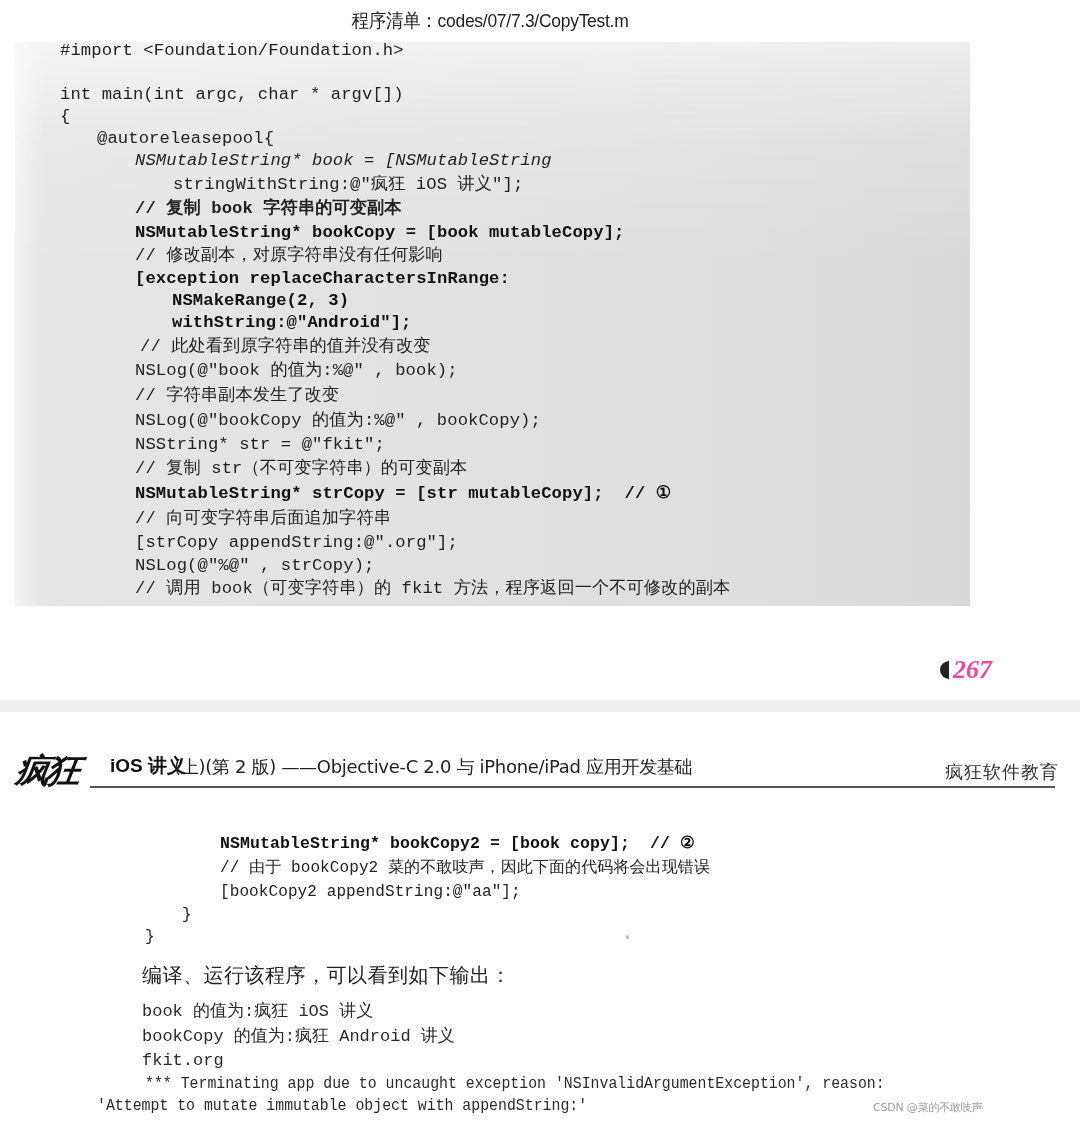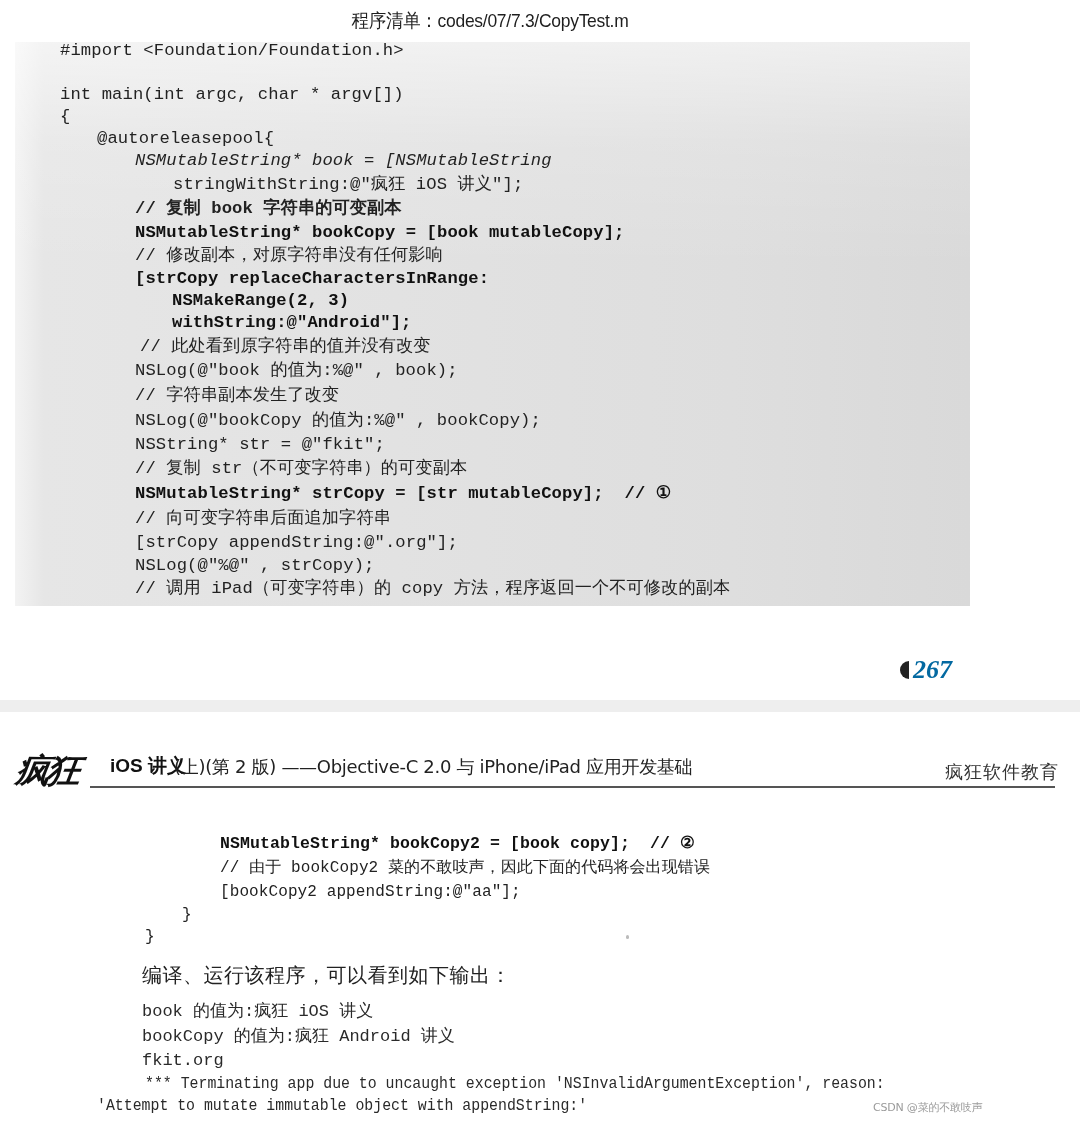--- a/index.html
+++ b/index.html
@@ -24,22 +24,22 @@
       background: linear-gradient(180deg, rgba(255,255,255,0.55) 0%, rgba(255,255,255,0.15) 18%, rgba(255,255,255,0) 40%);
     }
     .code-line {
       position: absolute; white-space: pre;
       font-family: "Liberation Mono", monospace; font-size: 17.2px; color: #222;
       line-height: 22px; letter-spacing: 0.1px;
     }
     .code-line.bold { font-weight: bold; color: #111; }
 
     #page-number {
-      left: 900px; top: 655px; font-family: "Liberation Serif", serif;
-      font-weight: bold; font-style: italic; font-size: 26px; color: #0369a1;
+      left: 940px; top: 655px; font-family: "Liberation Serif", serif;
+      font-weight: bold; font-style: italic; font-size: 26px; color: #ec4899;
       display: flex; align-items: center; gap: 4px;
     }
     #page-number .marker {
       width: 9px; height: 18px; background: #222; border-radius: 9px 0 0 9px;
     }
 
     #separator-band { left: 0; top: 700px; width: 1080px; height: 12px; background: #eeeeee; }
 
     
     #book-logo {
@@ -77,34 +77,34 @@
 
 <div class="code-line" style="left:60px;top:40px;">#import &lt;Foundation/Foundation.h&gt;</div>
 <div class="code-line" style="left:60px;top:84px;">int main(int argc, char * argv[])</div>
 <div class="code-line" style="left:60px;top:106px;">{</div>
 <div class="code-line" style="left:97px;top:128px;">@autoreleasepool{</div>
 <div class="code-line" style="left:135px;top:150px;font-style:italic;">NSMutableString* book = [NSMutableString</div>
 <div class="code-line" style="left:173px;top:174px;">stringWithString:@"疯狂 iOS 讲义"];</div>
 <div class="code-line" style="left:135px;top:198px;font-weight:bold;">// 复制 book 字符串的可变副本</div>
 <div class="code-line bold" style="left:135px;top:222px;">NSMutableString* bookCopy = [book mutableCopy];</div>
 <div class="code-line" style="left:135px;top:245px;">// 修改副本，对原字符串没有任何影响</div>
-<div class="code-line bold" style="left:135px;top:268px;">[strCopy replaceCharactersInRange:</div>
+<div class="code-line bold" style="left:135px;top:268px;">[exception replaceCharactersInRange:</div>
 <div class="code-line bold" style="left:172px;top:290px;">NSMakeRange(2, 3)</div>
 <div class="code-line bold" style="left:172px;top:312px;">withString:@"Android"];</div>
 <div class="code-line" style="left:140px;top:336px;">// 此处看到原字符串的值并没有改变</div>
 <div class="code-line" style="left:135px;top:360px;">NSLog(@"book 的值为:%@" , book);</div>
 <div class="code-line" style="left:135px;top:385px;">// 字符串副本发生了改变</div>
 <div class="code-line" style="left:135px;top:410px;">NSLog(@"bookCopy 的值为:%@" , bookCopy);</div>
 <div class="code-line" style="left:135px;top:434px;">NSString* str = @"fkit";</div>
 <div class="code-line" style="left:135px;top:458px;">// 复制 str（不可变字符串）的可变副本</div>
 <div class="code-line bold" style="left:135px;top:483px;">NSMutableString* strCopy = [str mutableCopy];  // ①</div>
 <div class="code-line" style="left:135px;top:508px;">// 向可变字符串后面追加字符串</div>
 <div class="code-line" style="left:135px;top:532px;">[strCopy appendString:@".org"];</div>
 <div class="code-line" style="left:135px;top:555px;">NSLog(@"%@" , strCopy);</div>
-<div class="code-line" style="left:135px;top:578px;">// 调用 iPad（可变字符串）的 copy 方法，程序返回一个不可修改的副本</div>
+<div class="code-line" style="left:135px;top:578px;">// 调用 book（可变字符串）的 fkit 方法，程序返回一个不可修改的副本</div>
 
 <div id="page-number" class="abs">
   <span class="marker"></span>
   <span>267</span>
 </div>
 
 <div id="separator-band" class="abs"></div>
 
 <div id="book-logo" class="abs">疯狂</div>
 <div id="book-title-ios" class="abs">iOS 讲义</div>

